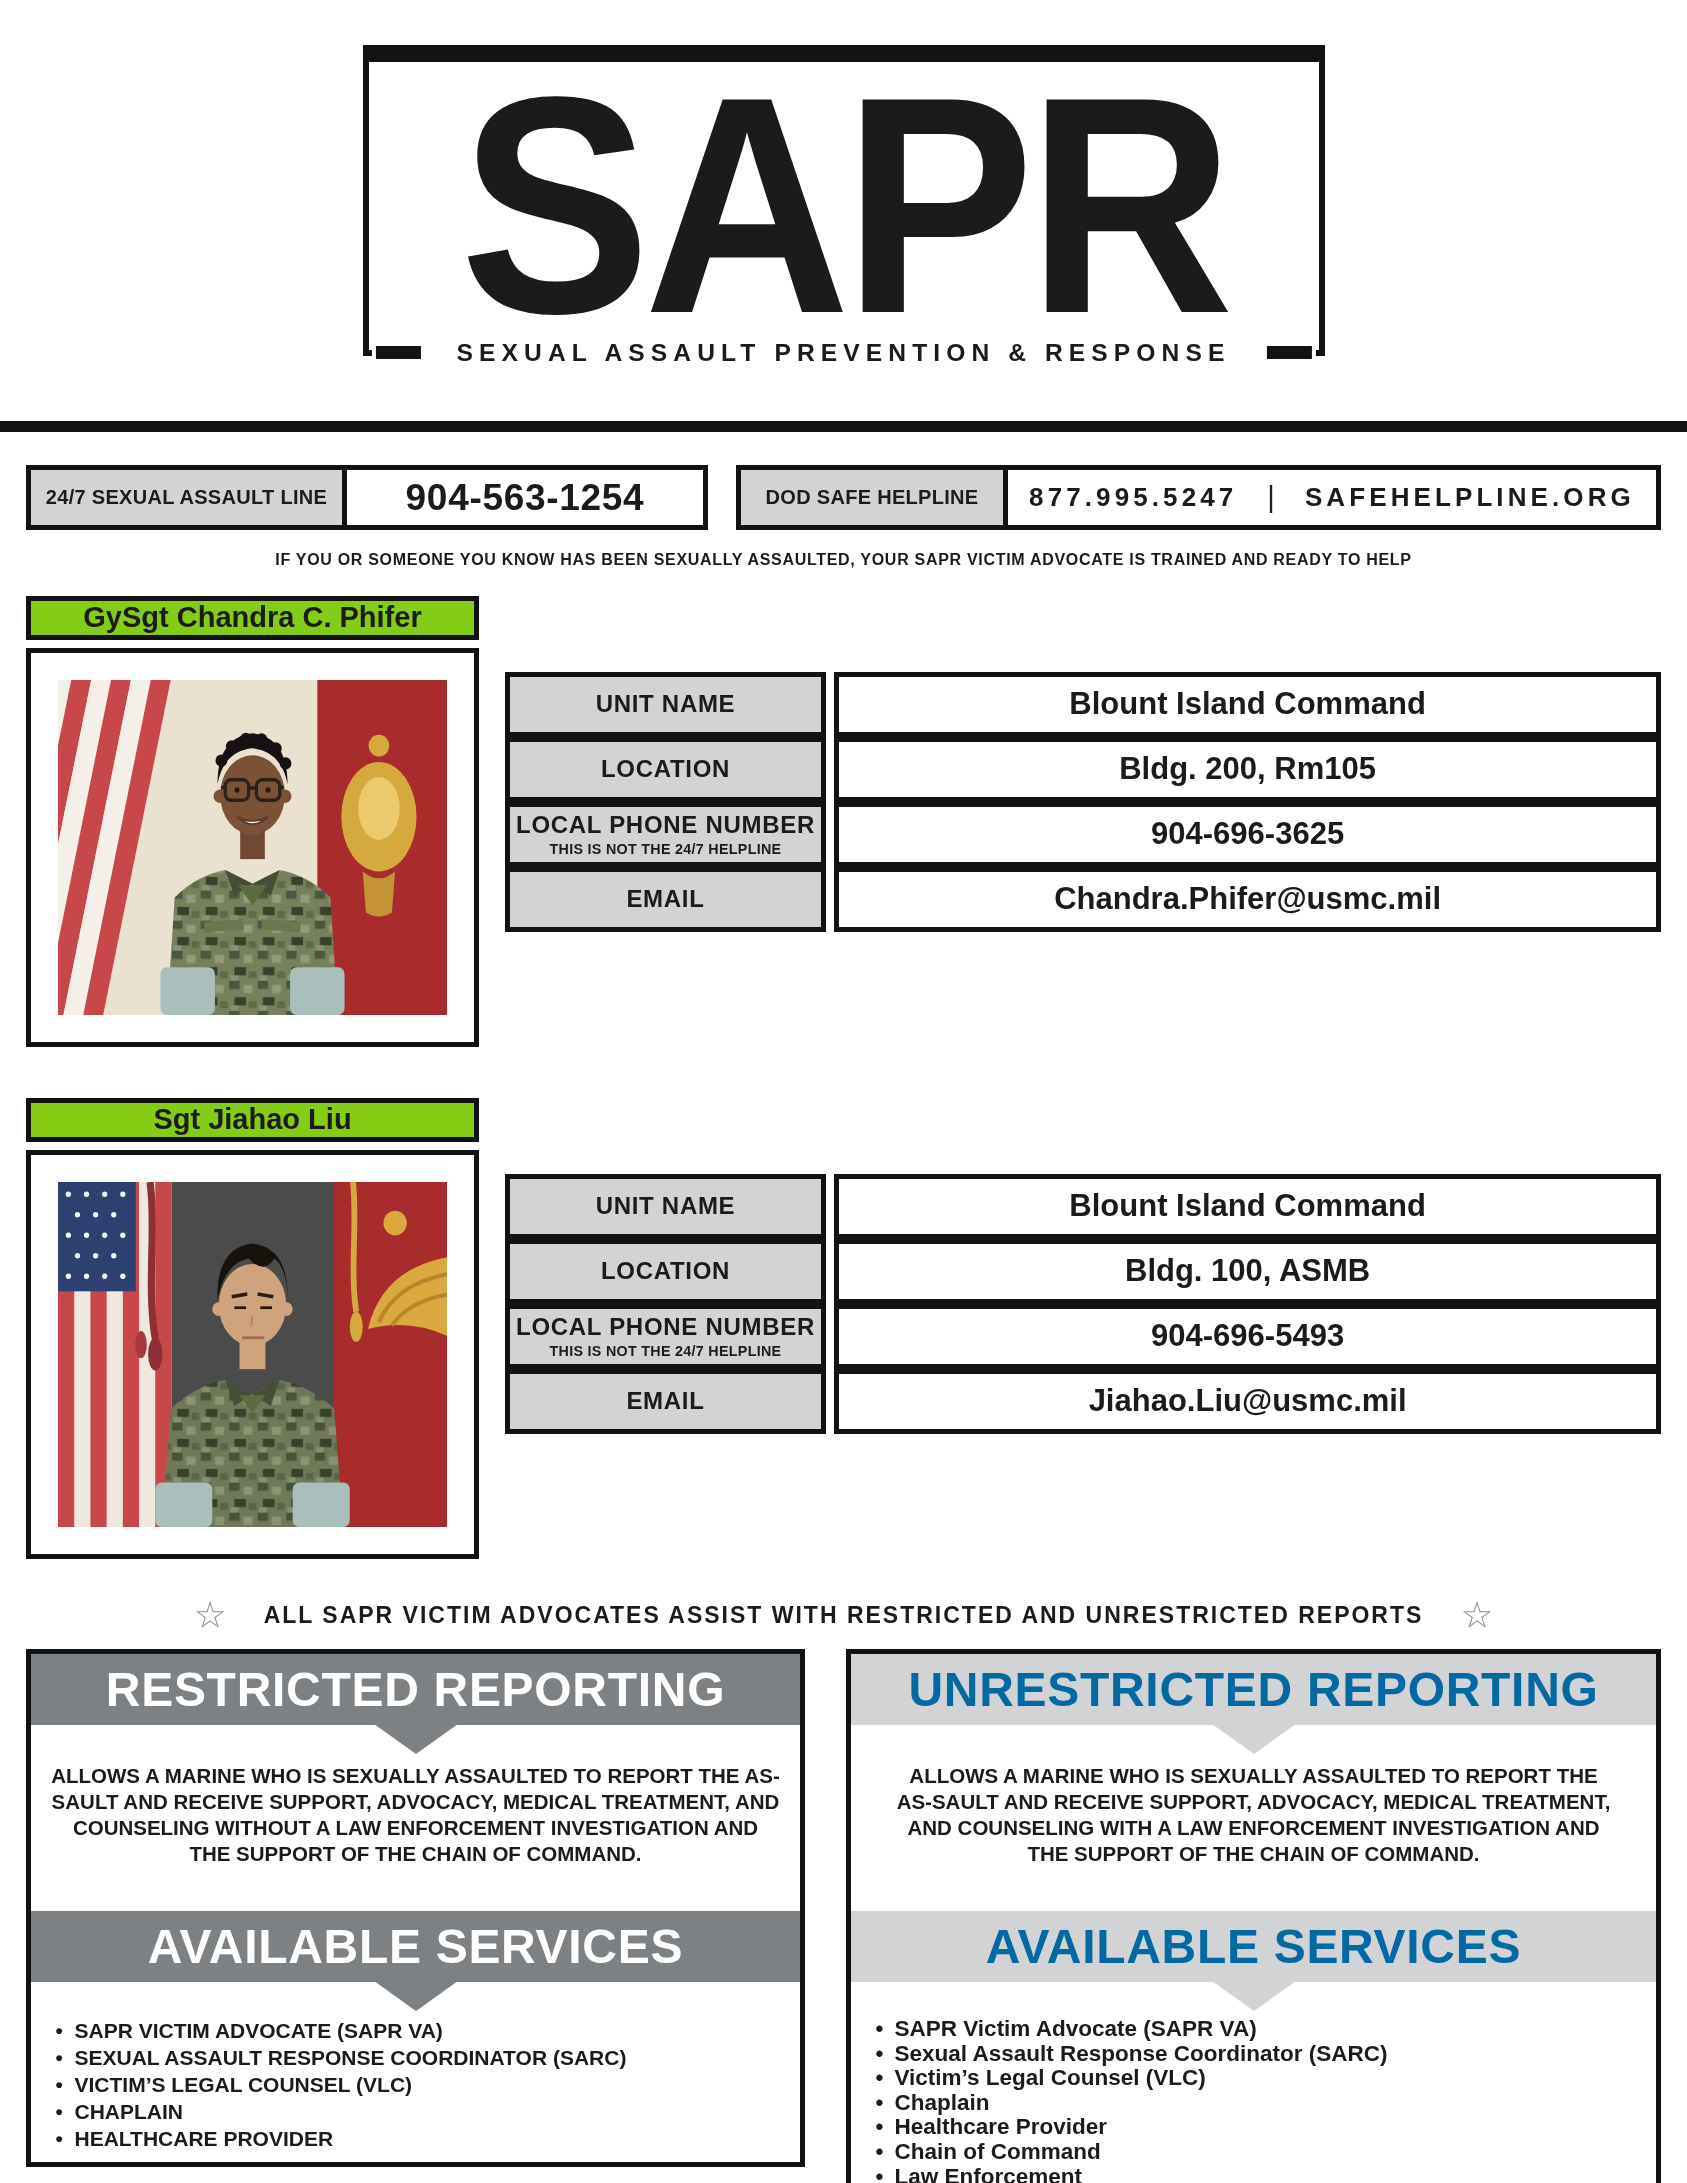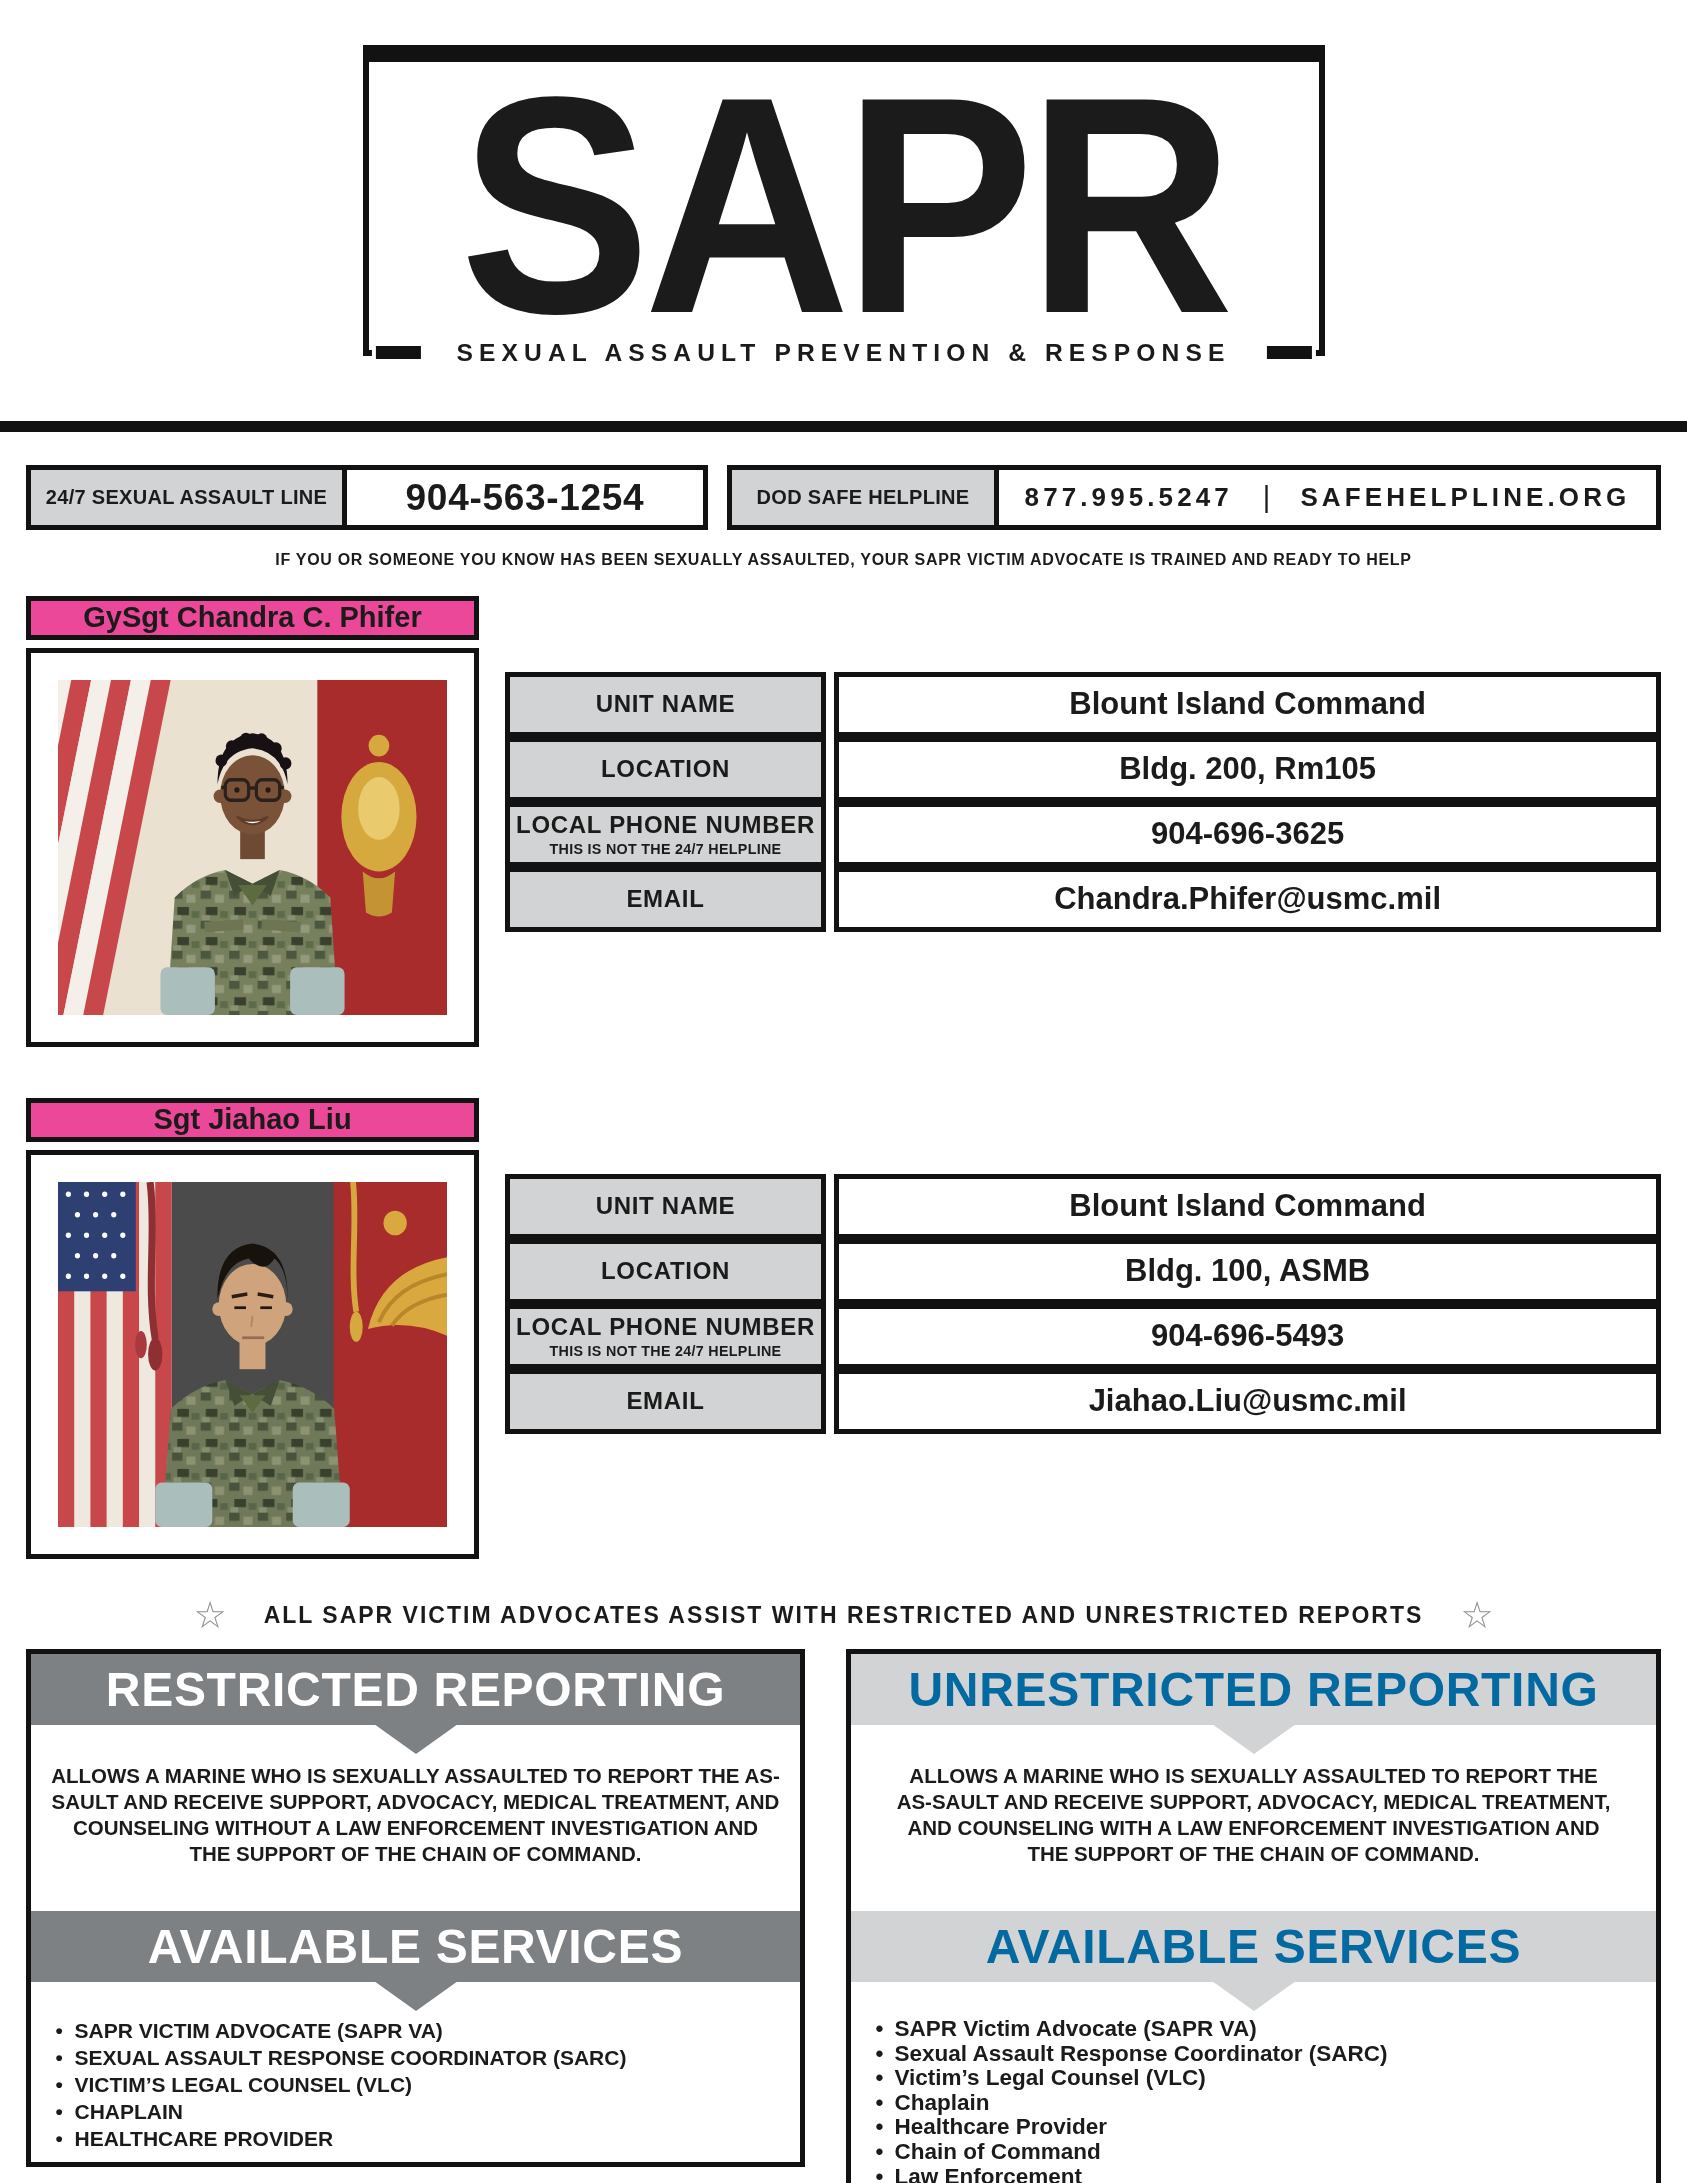--- a/index.html
+++ b/index.html
@@ -14,42 +14,42 @@
                 letter-spacing:-6.8px; }
   .logo-title span { display:inline-block; transform:scaleY(1.08); transform-origin:center; }
   .logo-subtitle-row { position:absolute; left:50%; bottom:-23px; transform:translateX(-50%);
                        display:flex; align-items:center; gap:36px; background:#fff; padding:0 4.1px;
                        height:41px; white-space:nowrap; }
   .logo-dash { width:45px; height:13.6px; background:#121212; }
   .logo-subtitle-text { font-weight:bold; font-size:24.6px; letter-spacing:6.1px; }
 
   
   .rule { width:1687px; height:11px; background:#121212; margin-top:65px; }
-  .phones { display:flex; gap:19px; margin:33px 26px 0; }
+  .phones { display:flex; gap:28px; margin:33px 26px 0; }
   .phone-box { border:5.5px solid #121212; height:65px; display:flex; background:#fff; }
   .phone-box.left { width:682px; }
   .phone-box.right { flex:1; }
   .phone-label { background:#d1d3d4; border-right:5.5px solid #121212; display:flex; align-items:center;
                  justify-content:center; text-align:center; font-weight:bold; font-size:20px;
                  letter-spacing:0.3px; padding:0 11px; }
   .left .phone-label { width:316px; }
   .right .phone-label { width:267px; }
   .phone-value { flex:1; display:flex; align-items:center; justify-content:center;
                  font-weight:bold; font-size:37px; letter-spacing:0.7px; }
   .phone-value.helpline { gap:30px; font-size:26px; letter-spacing:4.1px; }
   .vbar { font-weight:normal; font-size:29px; letter-spacing:0; color:#1b1b1b; }
 
   .intro { margin:20.5px 20.5px 0; text-align:center; font-weight:bold; font-size:16px;
            letter-spacing:0.7px; white-space:nowrap; }
 
   
   .advocate { display:flex; align-items:flex-start; margin:27px 26px 0; }
   .adv-left { width:453px; }
   .name-plate { border:5.5px solid #121212; height:44px; display:flex; align-items:center;
-                justify-content:center; font-weight:bold; font-size:29px; background:#ec4899; }
+                justify-content:center; font-weight:bold; font-size:29px; background:#84cc16; }
   .photo-frame { border:5.5px solid #121212; margin-top:8.2px; padding:27px; display:flex; background:#fff; }
   .photo-frame.h1 { height:399px; }
   .photo-frame.h2 { height:409px; }
   .photo-frame svg { width:100%; height:100%; display:block; }
   .adv-right { flex:1; margin-left:26px; display:flex; flex-direction:column;
                justify-content:flex-start; margin-top:76px; }
   .adv-right.h1 { height:399px; }
   .adv-right.h2 { height:409px; }
   .info-row { display:flex; gap:8.2px; height:65px; }
   .info-label-cell { width:321px; background:#d1d3d4; border:5.5px solid #121212; display:flex;

